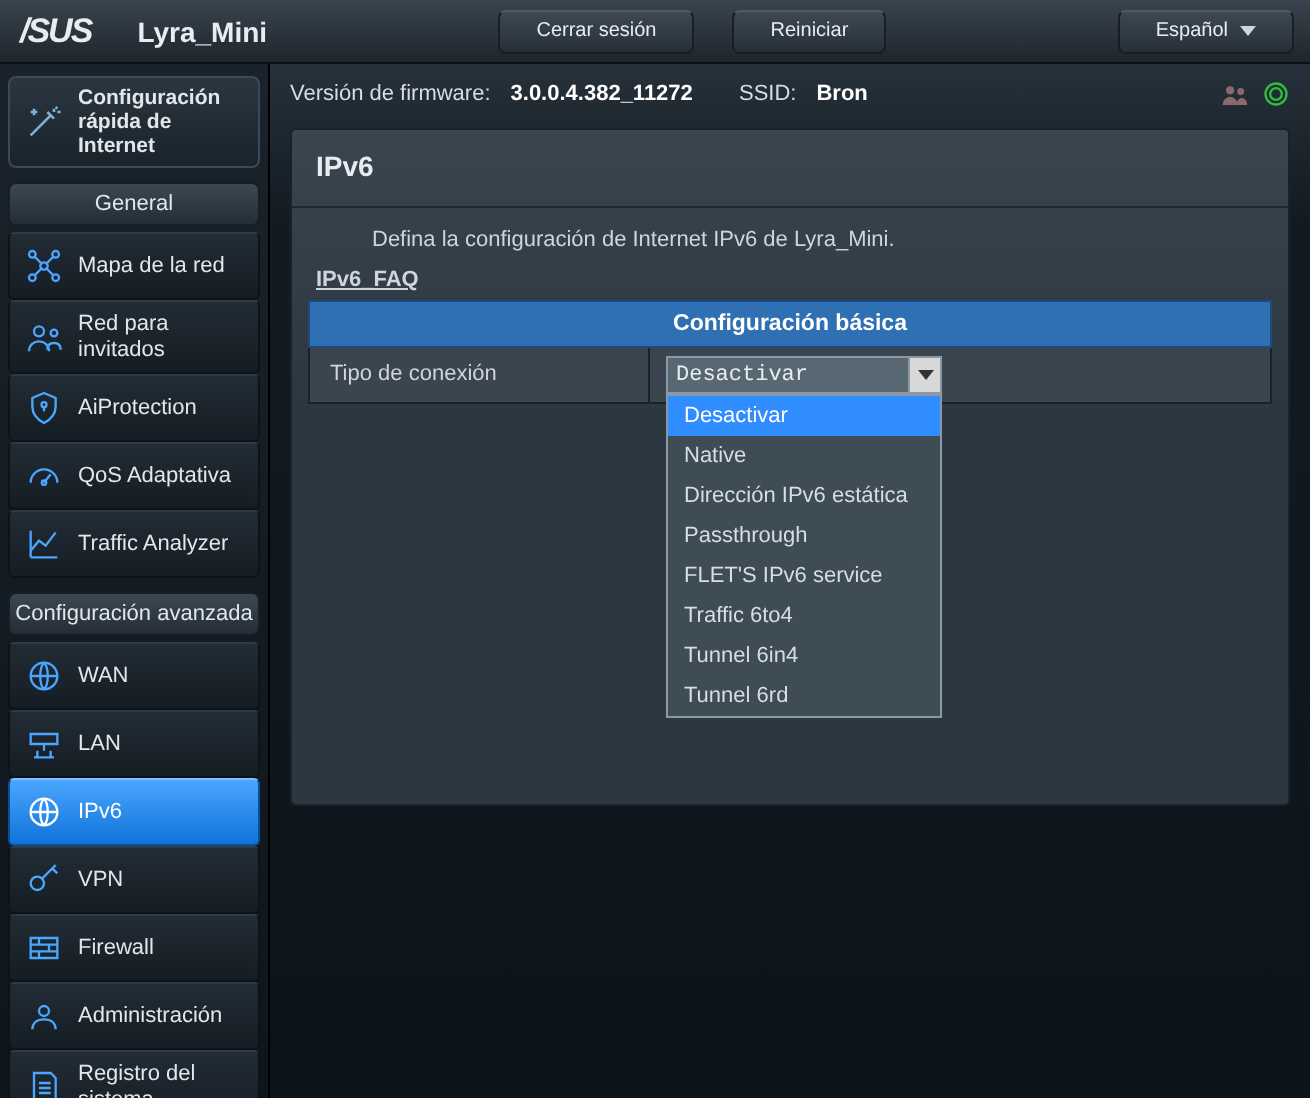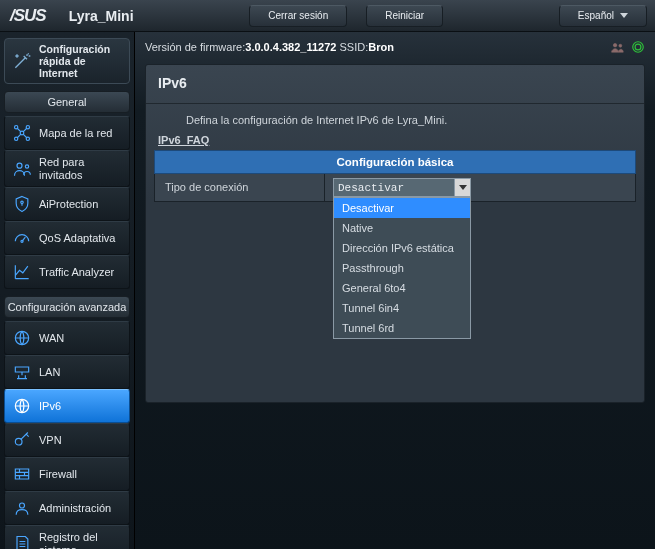--- a/index.html
+++ b/index.html
@@ -70,21 +70,21 @@
   .nav-item.active {
     background: linear-gradient(#4aa6ff, #0f73d8);
     border-color:#0a4e93; border-top-color:#7cc1ff;
     color:#fff;
   }
   .nav-item .ico svg { stroke:#4aa6ff; fill:none; stroke-width:1.4; }
   .nav-item.active .ico svg { stroke:#fff; }
 
   
   .main { flex:1; padding: 8px 10px 10px 10px; overflow:hidden; position:relative; }
-  .fw-line { font-size:11px; color:#d8dde2; display:flex; align-items:center; gap:0; }
+  .fw-line { font-size:11px; color:#d8dde2; display:flex; align-items:center; gap:10px; }
   .fw-line .v { font-weight:bold; color:#fff; }
   .status-ic { margin-left:auto; display:flex; gap:6px; align-items:center; }
   .st-users { width:14px;height:11px; }
   .st-net { width:14px;height:14px; }
 
   .panel {
     margin-top:10px;
     background: linear-gradient(#3a4550, #2d3741 40%, #2d3741);
     border:1px solid #1a2229; border-radius:3px;
     padding:0 0 200px 0;
@@ -312,21 +312,22 @@
             <span>Desactivar</span>
             <span class="arrow">
                 <span class="tri"></span>
               </span>
           </div>
           <div class="dropdown" id="dd">
               <div class="opt sel">Desactivar</div>
               <div class="opt">Native</div>
               <div class="opt">Dirección IPv6 estática</div>
               <div class="opt">Passthrough</div>
-              <div class="opt">General 6to4</div>
+              <div class="opt">FLET'S IPv6 service</div>
+              <div class="opt">Traffic 6to4</div>
               <div class="opt">Tunnel 6in4</div>
               <div class="opt">Tunnel 6rd</div>
             </div>
         </div>
       </div>
     </div>
   </div>
 </div>
 
 </body></html>

